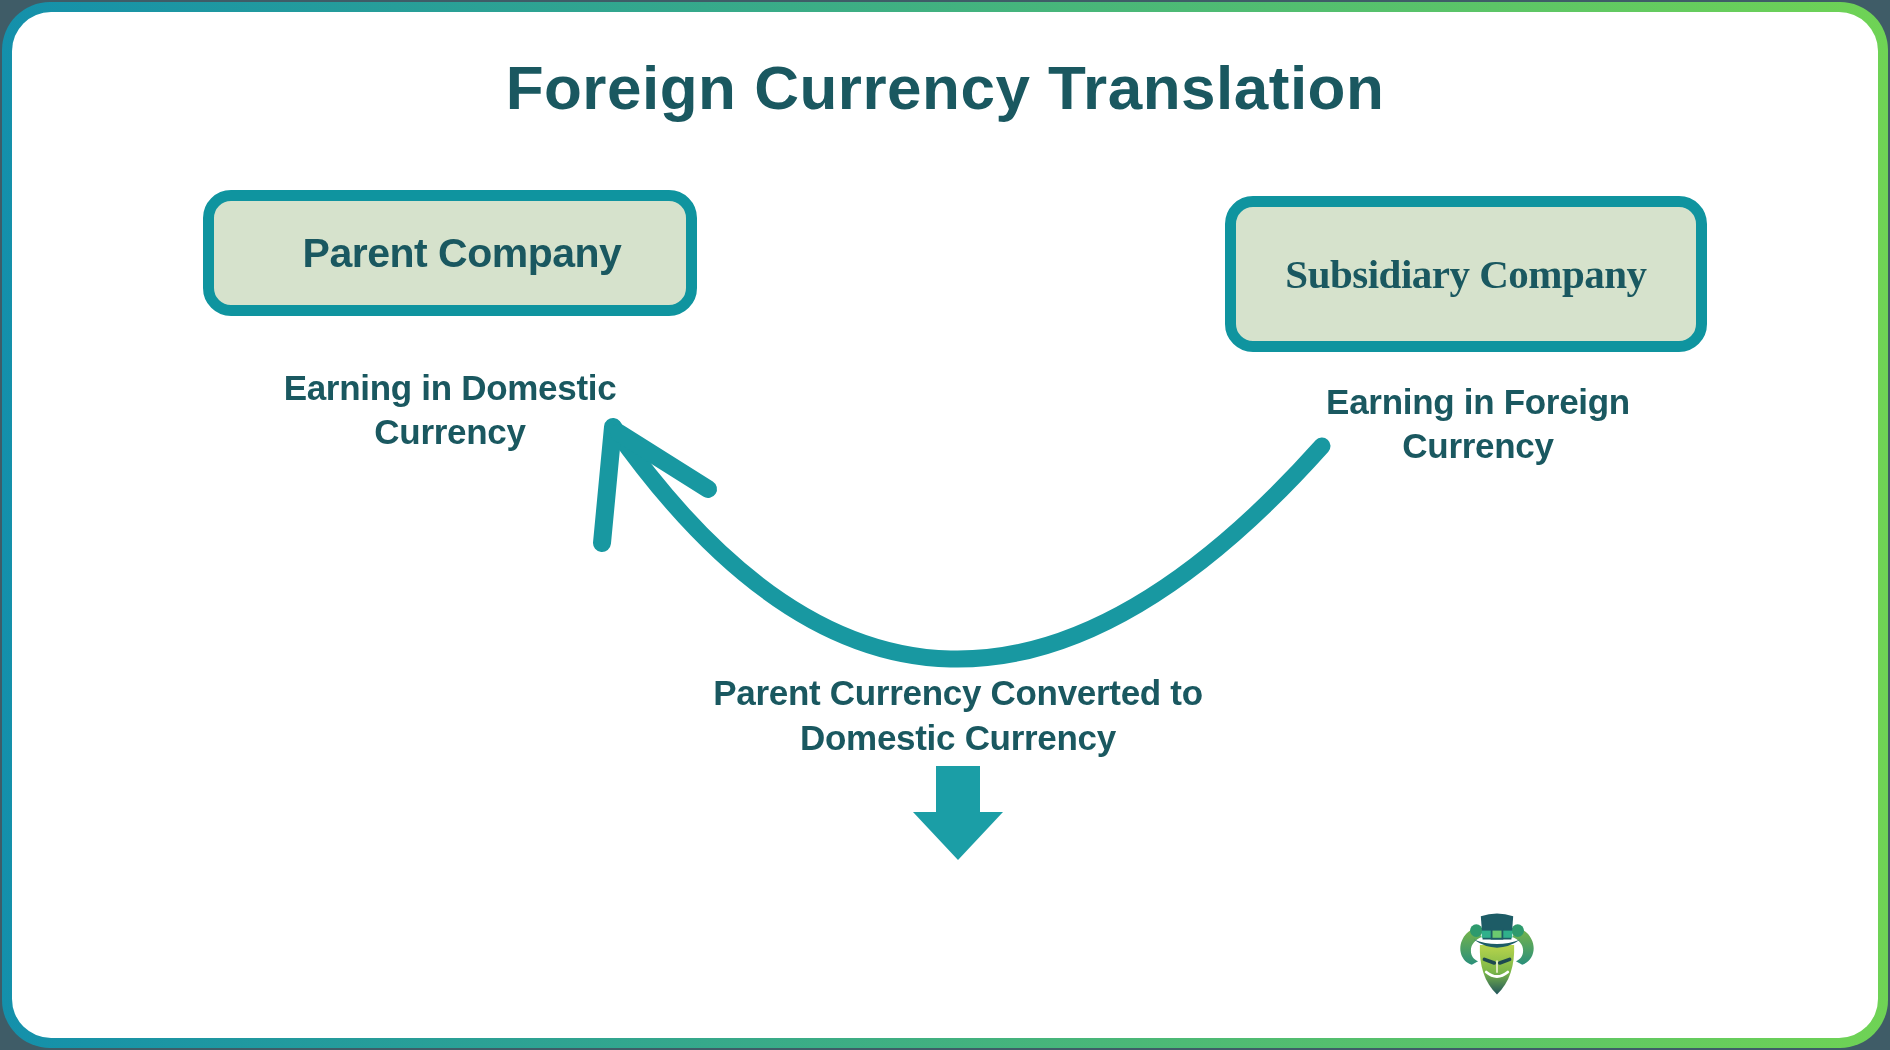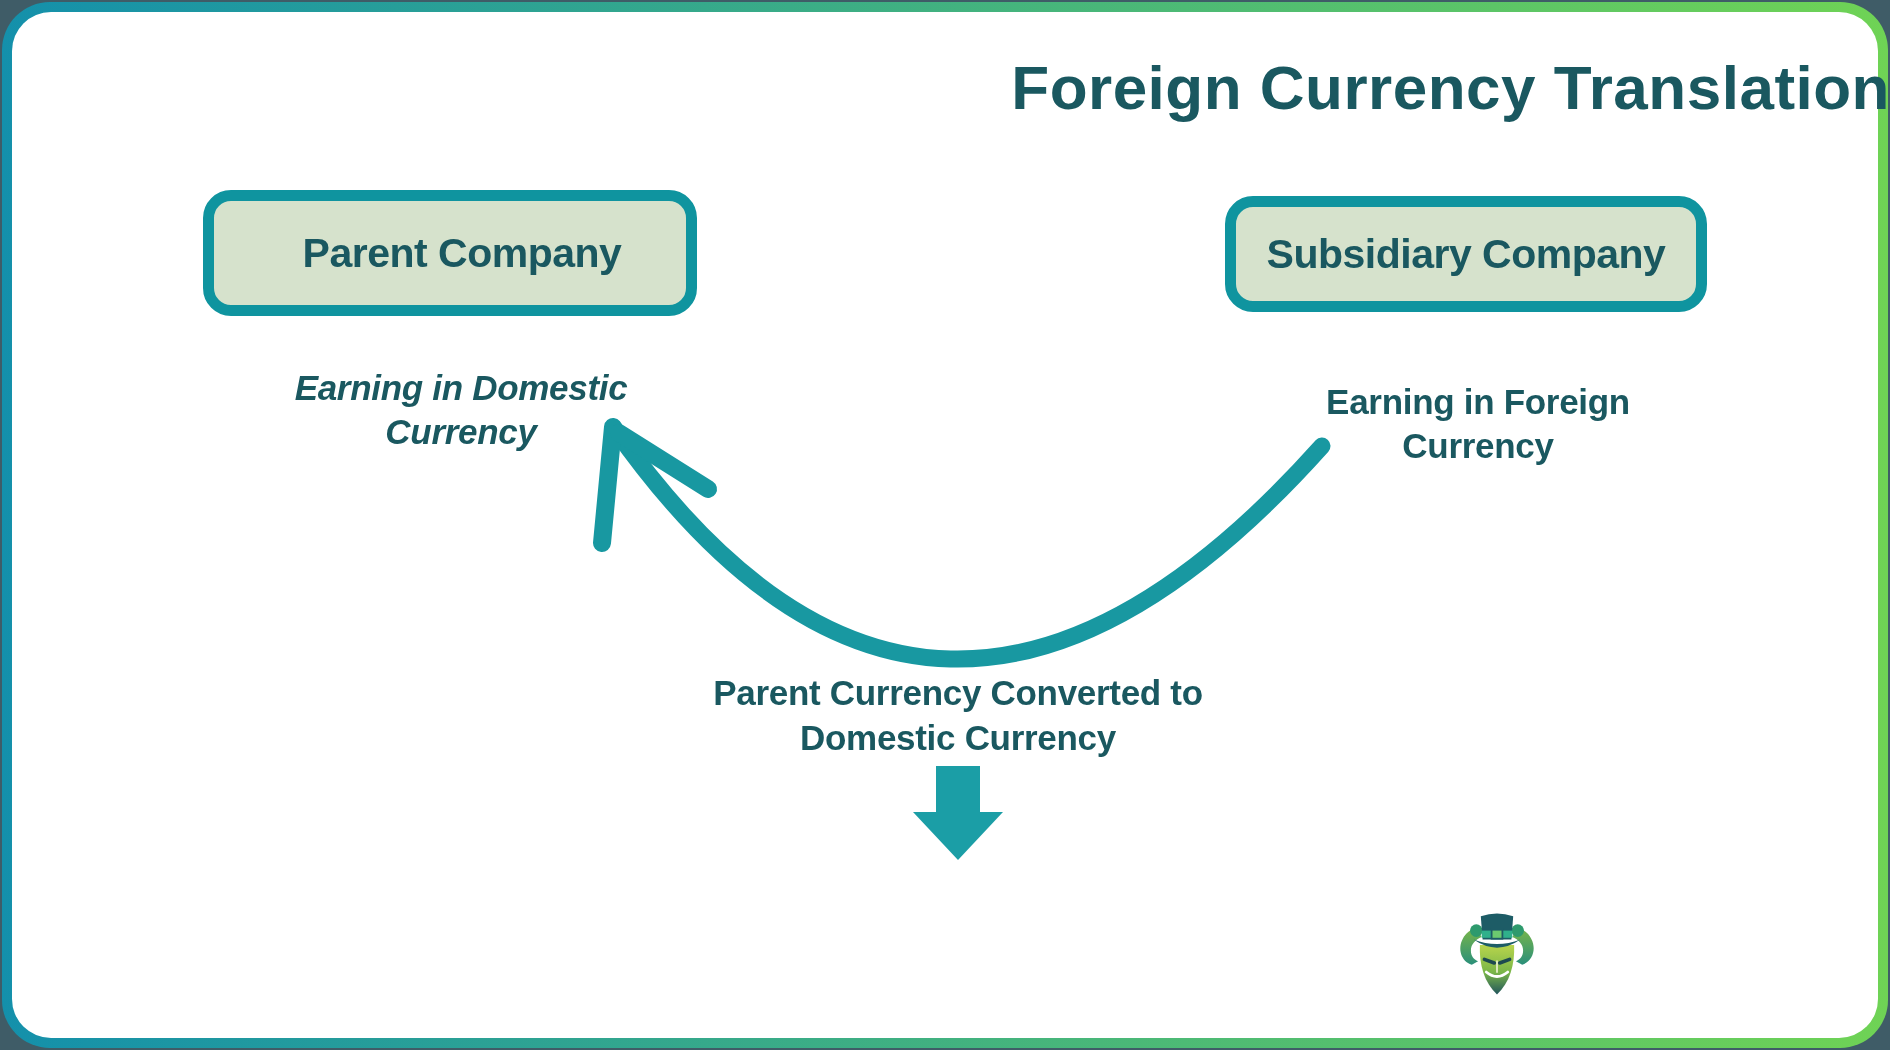--- a/index.html
+++ b/index.html
@@ -17,38 +17,38 @@
   }
   .card{
     position:absolute; inset:2px; border-radius:48px;
     background:linear-gradient(90deg,var(--teal-border),var(--green-border));
   }
   .card-inner{
     position:absolute; inset:10px; border-radius:39px; background:var(--white);
   }
   .stage{position:absolute; inset:0;}
   .title{
-    position:absolute; left:0; right:0; top:52px; text-align:right;
+    position:absolute; left:0; right:0; top:52px; text-align:center;
     font-size:62px; font-weight:bold; color:var(--text-dark); letter-spacing:0.5px;
   }
   .company-box{
     position:absolute; border:11px solid var(--box-border); border-radius:28px;
     background:var(--box-fill); display:flex; align-items:center; justify-content:center;
   }
   .company-box .box-label{
     font-size:41px; font-weight:bold; color:var(--text-dark); letter-spacing:-0.5px;
     text-align:center; white-space:nowrap;
   }
   .box-parent{left:203px; top:190px; width:494px; height:126px;padding-left:24px;}
-  .box-subsidiary{left:1225px; top:196px; width:482px; height:116px;}
+  .box-subsidiary{left:1225px; top:196px; width:482px; height:156px;font-family:Liberation Serif, serif;}
   .diagram-label{
     position:absolute; text-align:center; font-weight:bold; color:var(--text-dark);
     font-size:35px; line-height:44px; letter-spacing:-0.3px;
   }
-  .lbl-domestic{left:261px; top:366px; width:400px;font-style:italic;}
+  .lbl-domestic{left:250px; top:366px; width:400px;}
   .lbl-foreign{left:1278px; top:380px; width:400px;}
   .lbl-converted{left:558px; top:670px; width:800px; line-height:45px;}
   .lbl-requirements{left:558px; top:872px; width:800px; line-height:46px;}
   svg.overlay{position:absolute; inset:0; width:1890px; height:1050px; pointer-events:none;}
   .arrow-stroke{stroke:var(--arrow); stroke-width:17; fill:none; stroke-linecap:round;}
   .arrow-barb{stroke:var(--arrow); stroke-width:18; fill:none; stroke-linecap:round;}
   .block-arrow{fill:var(--arrow2);}
   .logo{
     position:absolute; left:1452px; top:908px; display:flex; align-items:center;
   }

